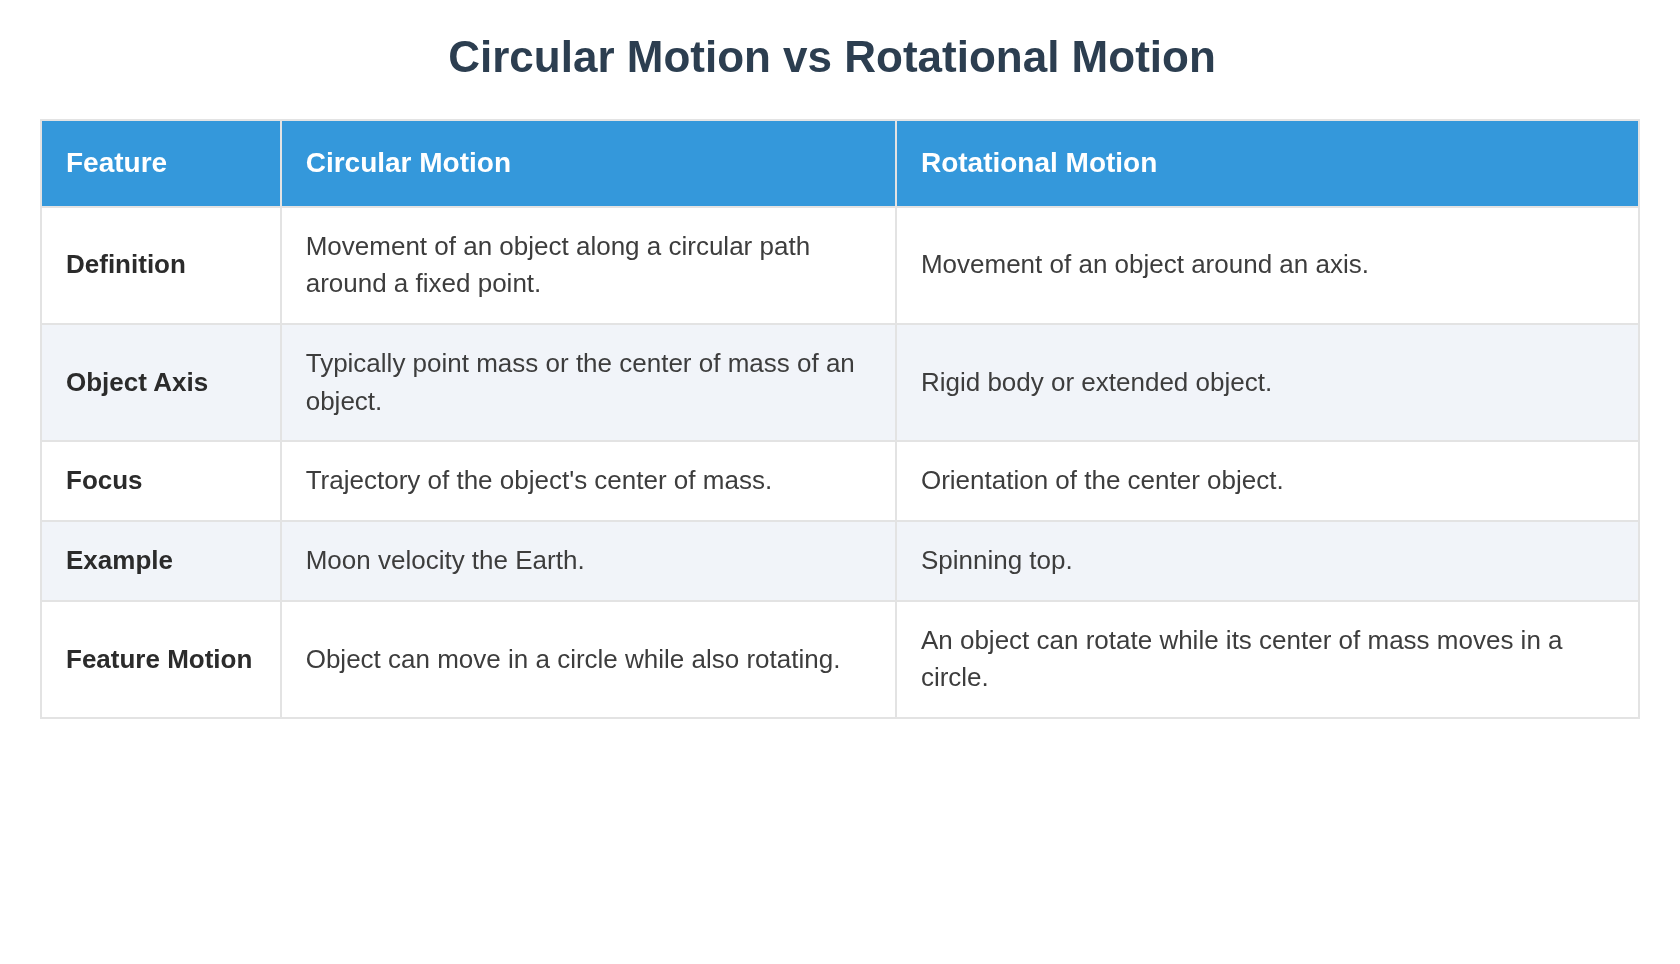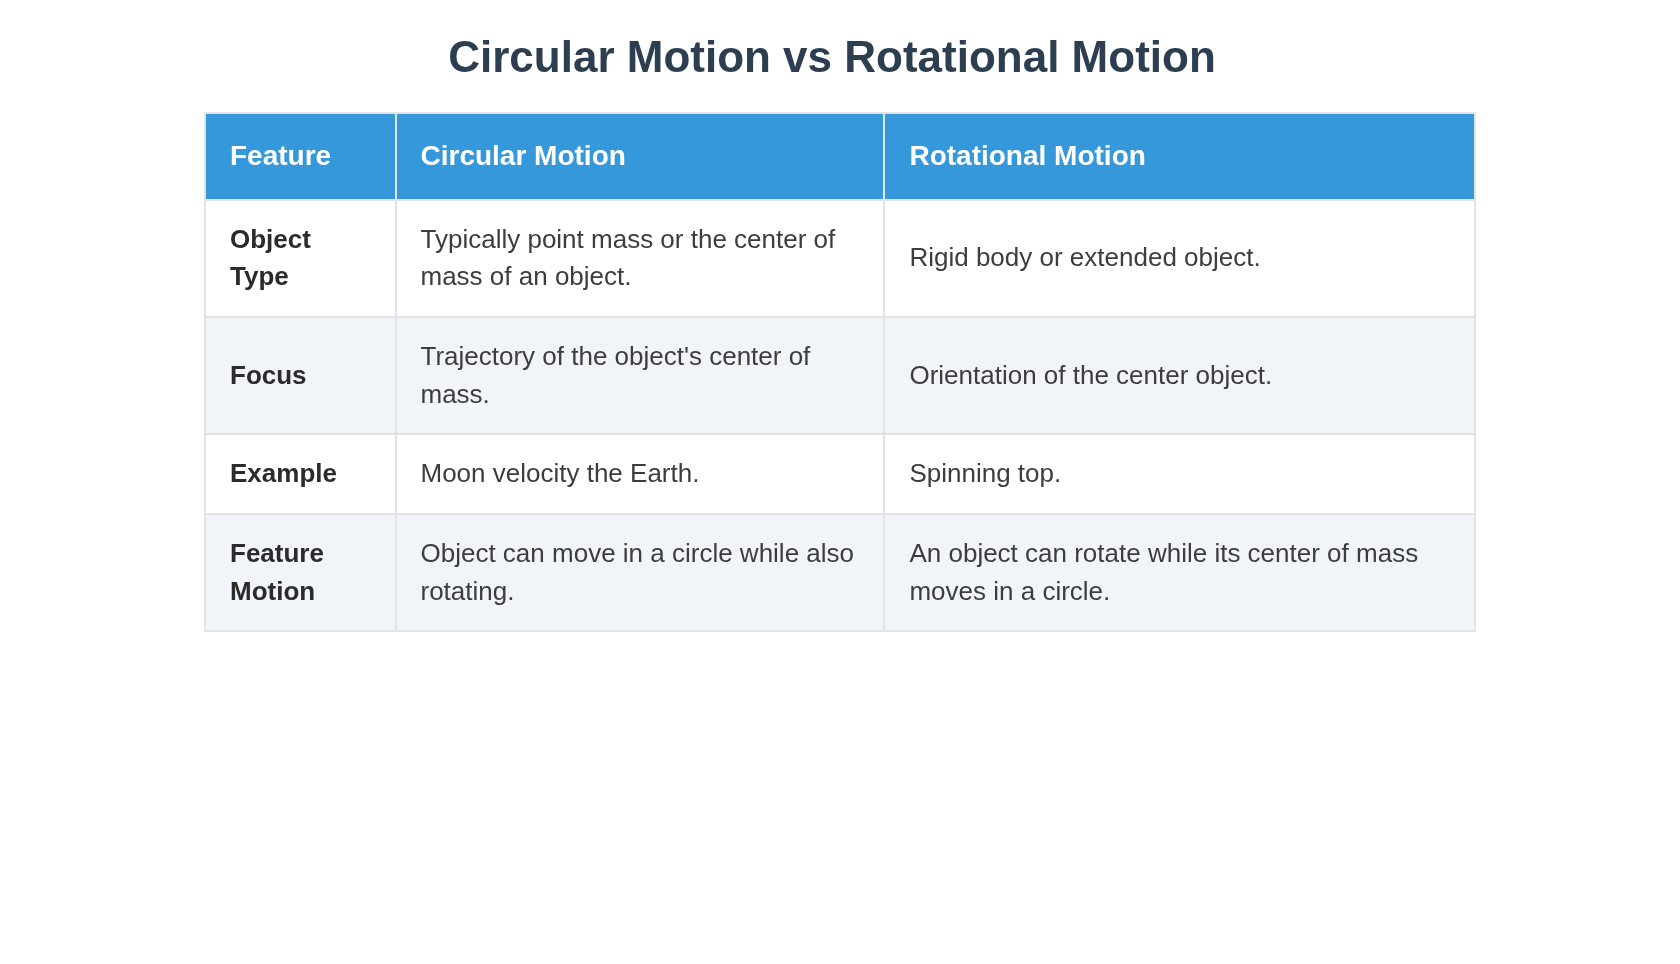--- a/index.html
+++ b/index.html
@@ -26,22 +26,22 @@
   h1.page-title {
     margin: 0;
     padding: 32px 16px 26px 0;
     text-align: center;
     font-size: 44px;
     font-weight: 700;
     color: var(--title-color);
     letter-spacing: 0px;
   }
   table.comparison {
-    width: 1272px;
-    margin: 4px auto;
+    width: 1600px;
+    margin: 11px auto;
     border-collapse: collapse;
     table-layout: fixed;
   }
   table.comparison th,
   table.comparison td {
     border: 2px solid var(--border-color);
     text-align: left;
     vertical-align: middle;
     padding: 20px 24px;
     font-size: 26px;
@@ -87,21 +87,26 @@
     </colgroup>
     <thead>
       <tr>
         <th>Feature</th>
         <th>Circular Motion</th>
         <th>Rotational Motion</th>
       </tr>
     </thead>
     <tbody id="table-body">
         <tr>
-          <th class="feature-cell">Object Type</th>
+          <th class="feature-cell">Definition</th>
+          <td>Movement of an object along a circular path around a fixed point.</td>
+          <td>Movement of an object around an axis.</td>
+        </tr>
+        <tr>
+          <th class="feature-cell">Object Axis</th>
           <td>Typically point mass or the center of mass of an object.</td>
           <td>Rigid body or extended object.</td>
         </tr>
         <tr>
           <th class="feature-cell">Focus</th>
           <td>Trajectory of the object's center of mass.</td>
           <td>Orientation of the center object.</td>
         </tr>
         <tr>
           <th class="feature-cell">Example</th>

